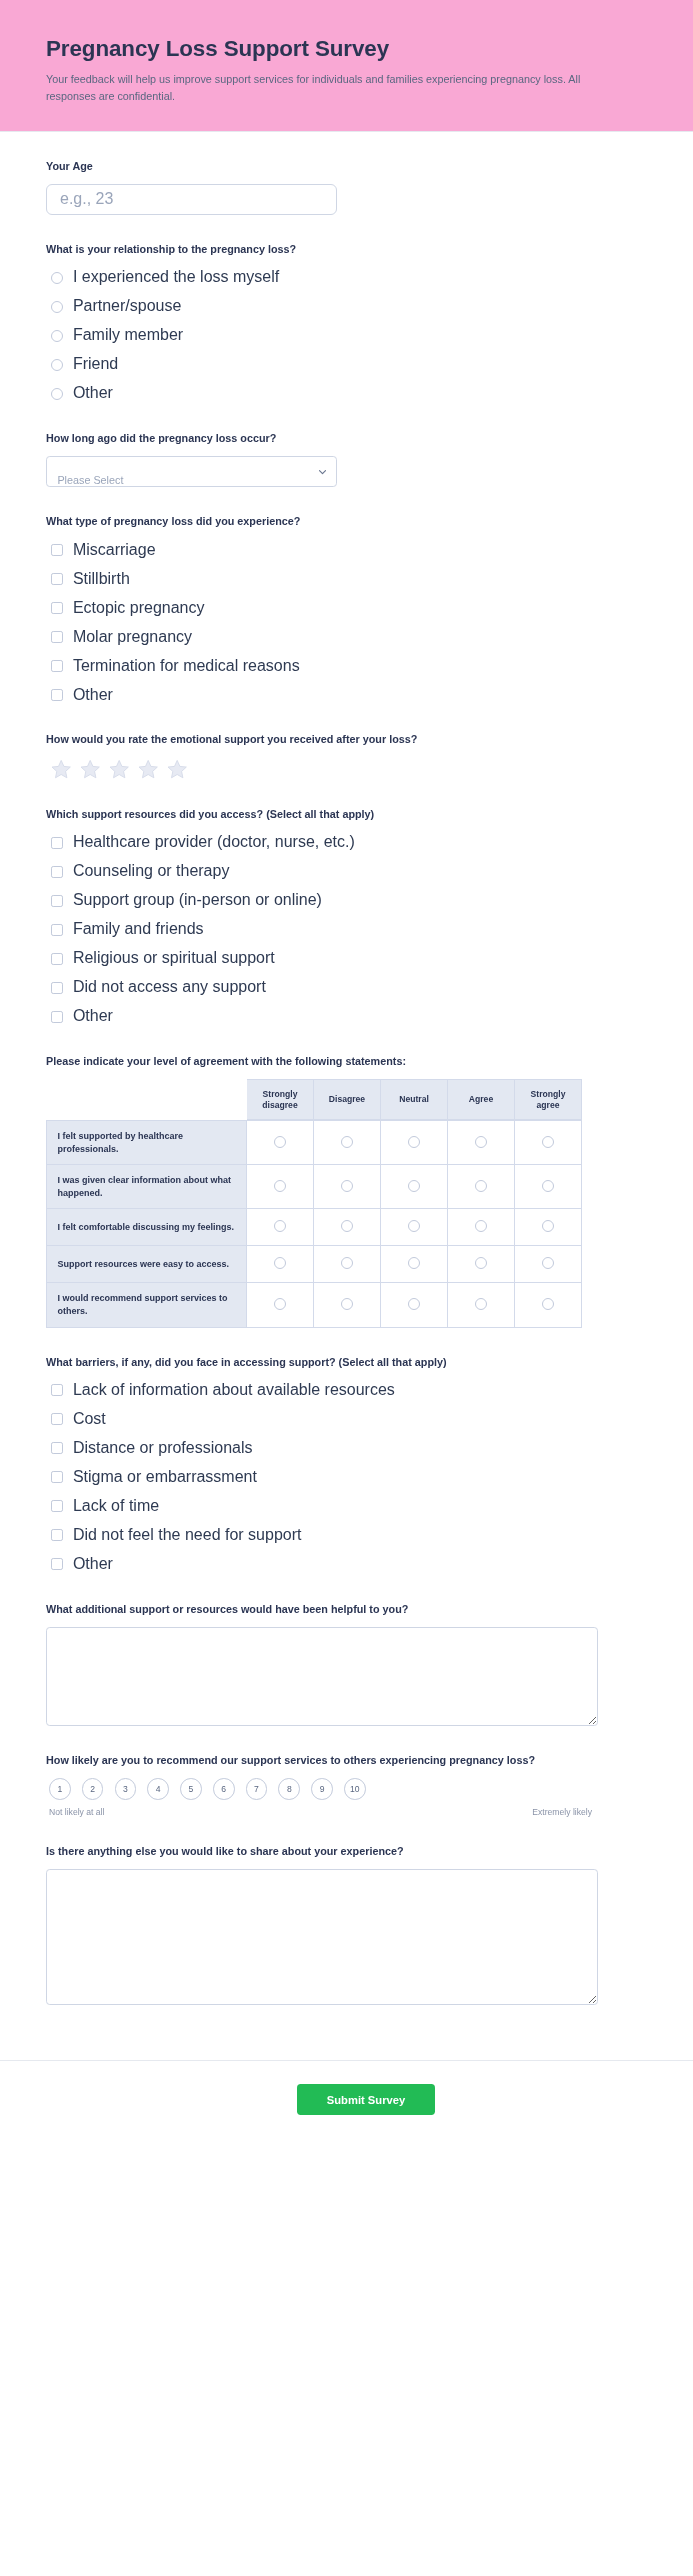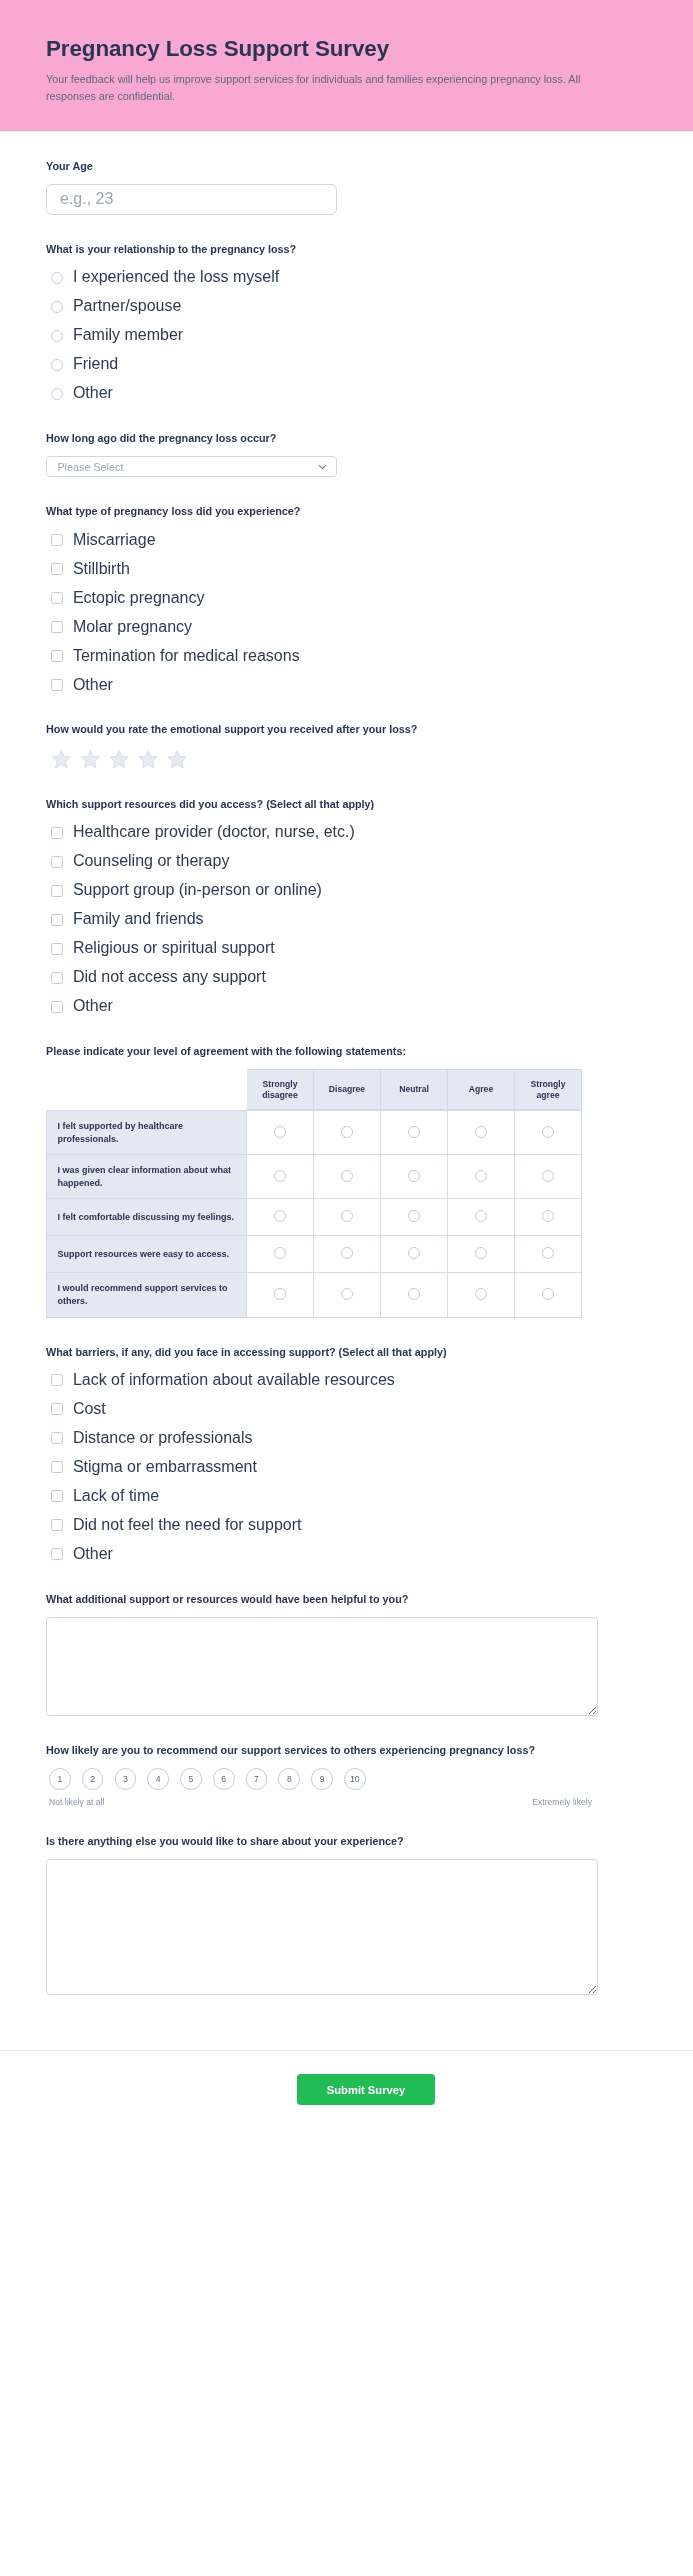--- a/index.html
+++ b/index.html
@@ -59,29 +59,29 @@
     color: #2e3a52;
     background: #fff;
     outline: none;
   }
   .text-input::placeholder { color: #9aa5ba; }
 
   
   .select-wrap { position: relative; width: 291px; }
   .select-box {
     width: 291px;
-    height: 21px;
+    height: 31px;
     border: 0.7px solid #cfd6e4;
     border-radius: 3.7px;
     padding: 0 27px 0 10.4px;
     font-size: 10.8px;
     color: #9aa5ba;
     background: #fff;
     display: flex;
-    align-items: center;
+    align-items: flex-end;
   }
   .chev {
     position: absolute; right: 10.4px; top: 50%;
     transform: translateY(-50%);
     pointer-events: none;
     width: 9px; height: 9px;
   }
   .chev svg { display:block; }
 
   

